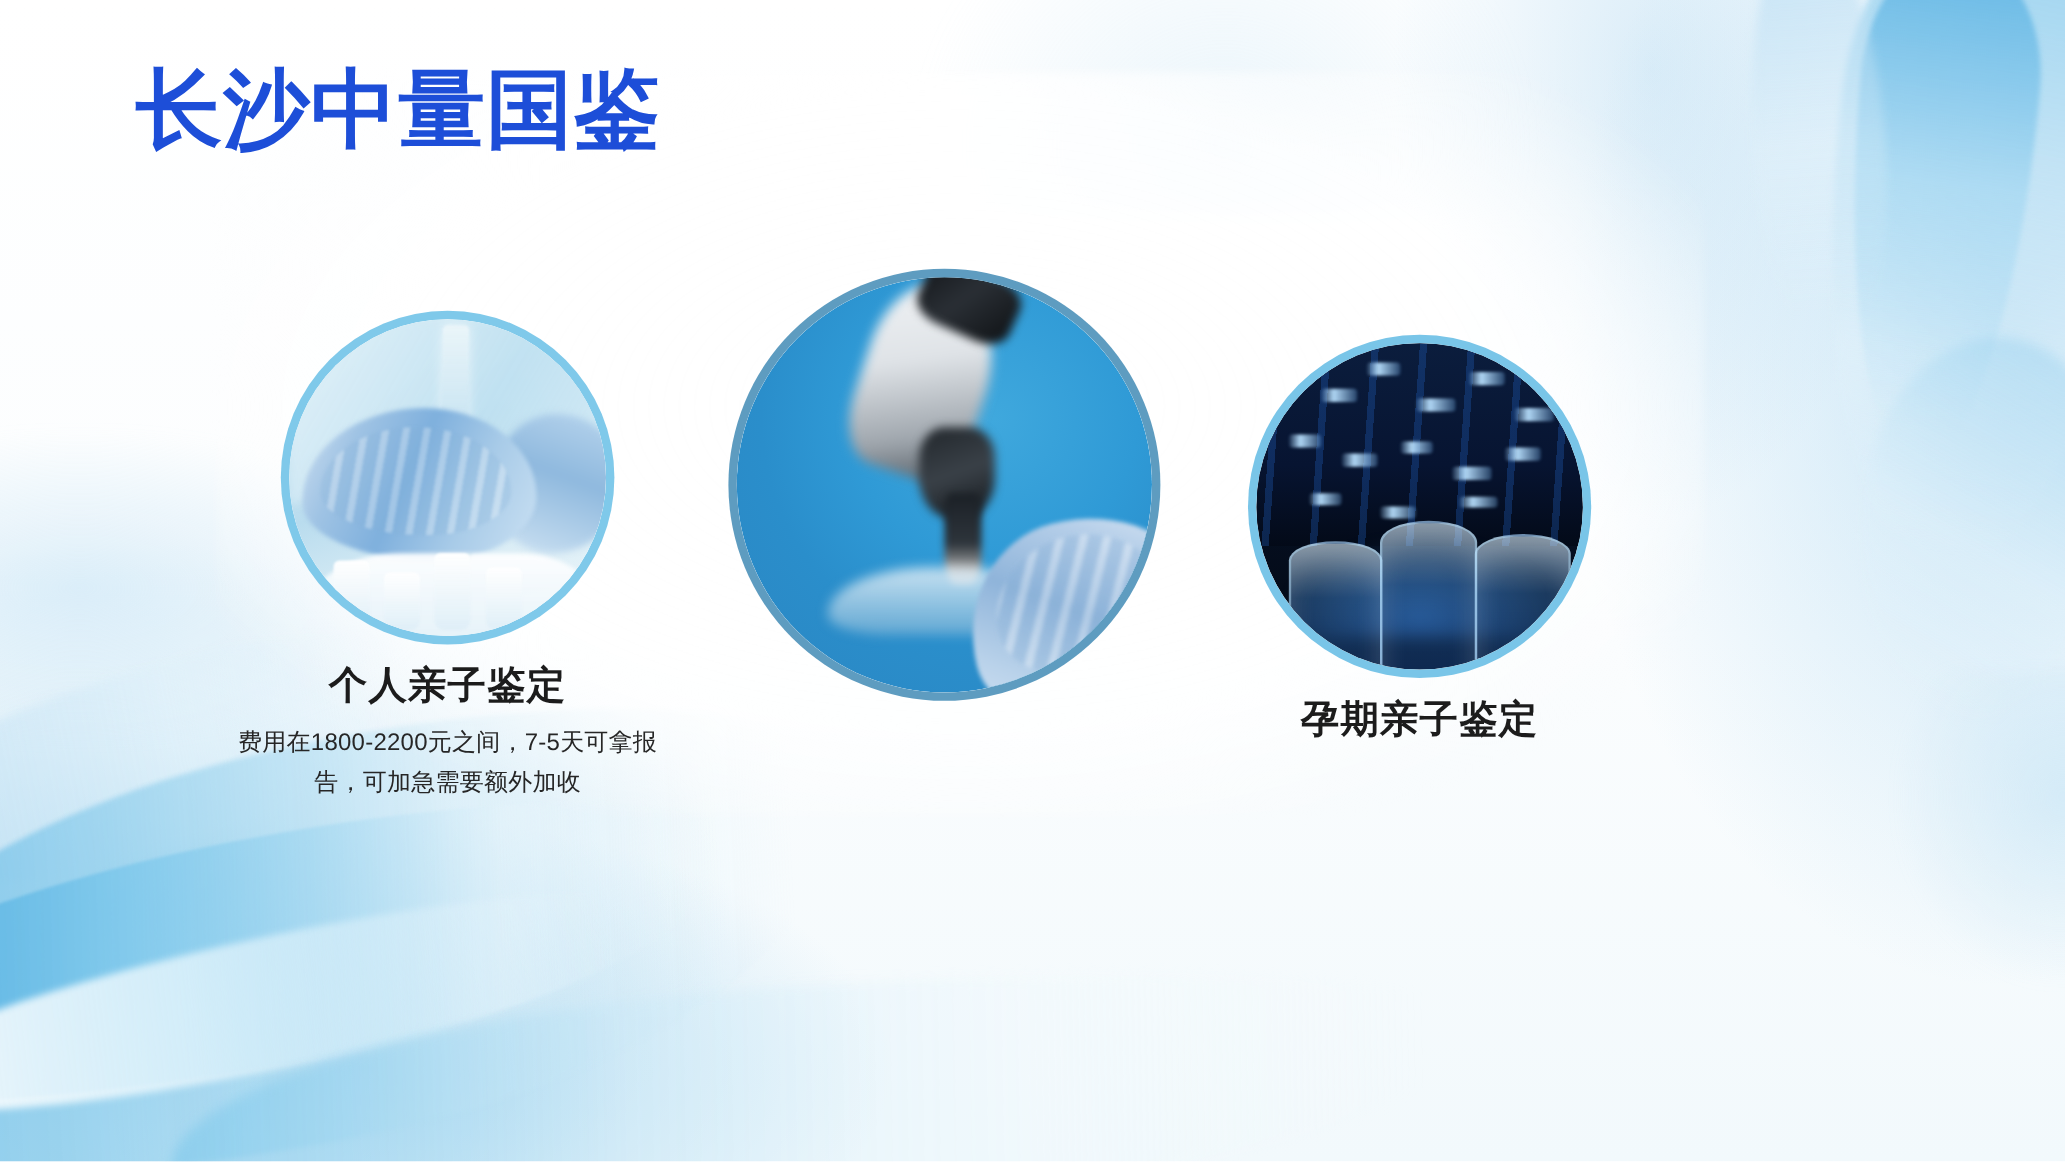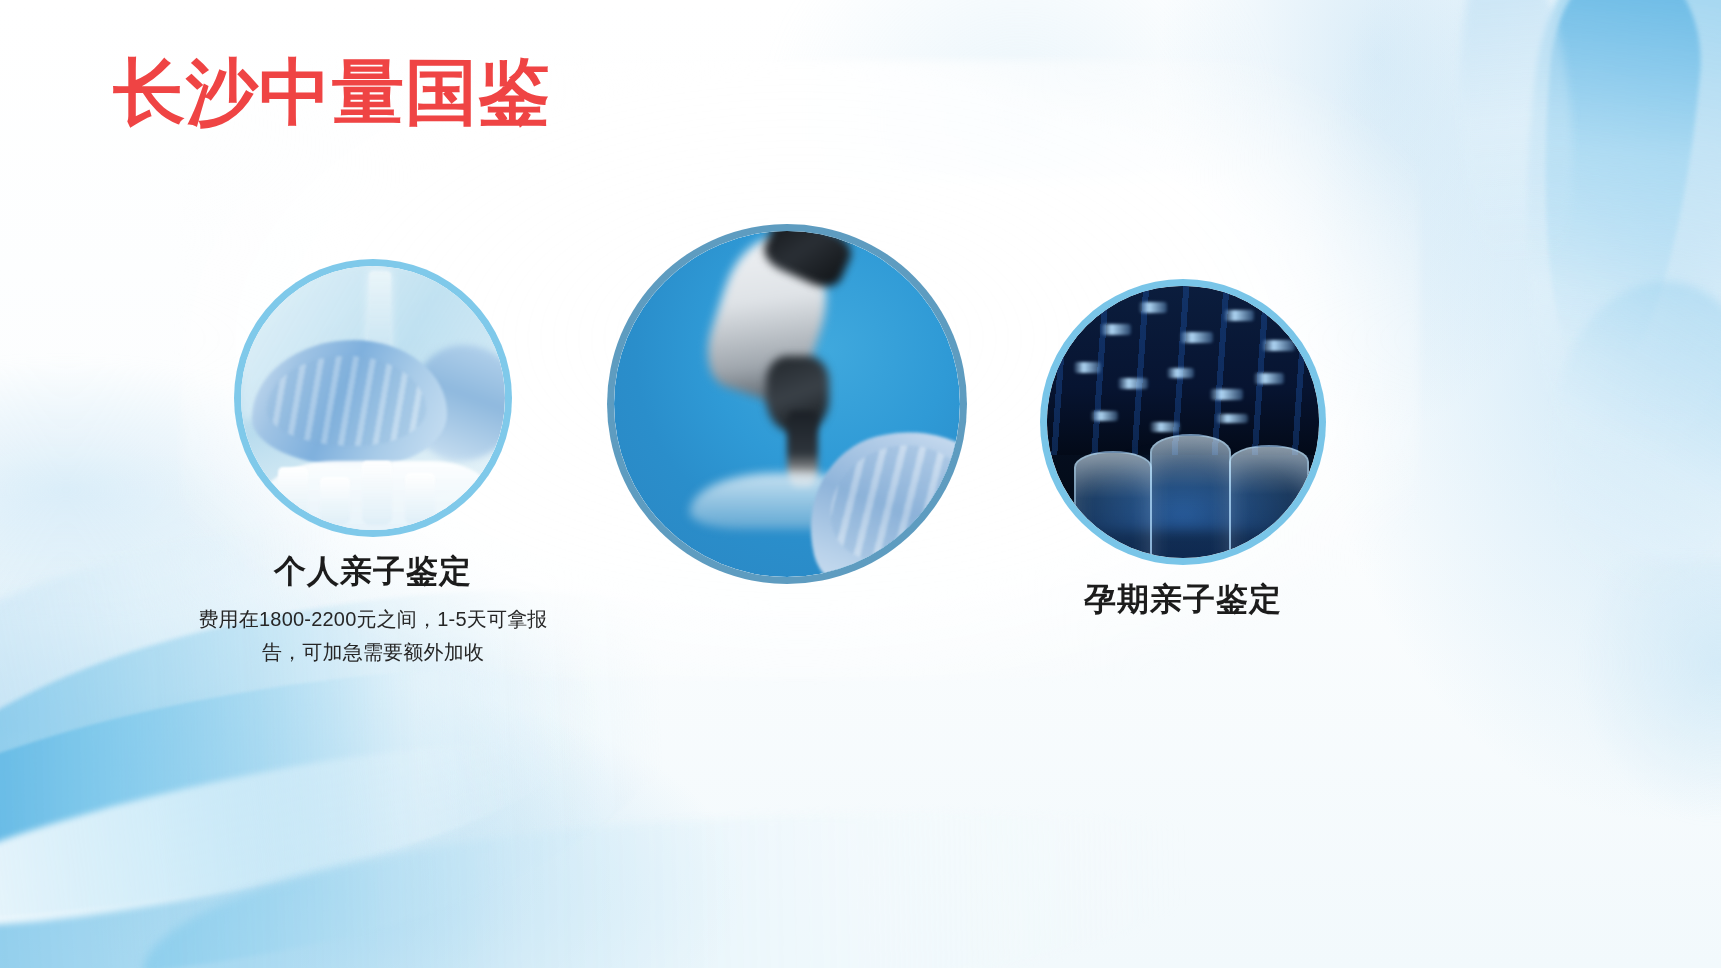--- a/index.html
+++ b/index.html
@@ -170,21 +170,21 @@
     filter: blur(4px);
   }
 
   
   .page-title {
     position: absolute;
     left: 113px;
     top: 53px;
     font-size: 72px;
     font-weight: bold;
-    color: #ef4444;
+    color: #1d4ed8;
     letter-spacing: 1px;
     line-height: 1.1;
     white-space: nowrap;
   }
 
   
   .card {
     position: absolute;
     text-align: center;
   }
@@ -415,21 +415,21 @@
         <div class="p-hand"></div>
         <div class="p-fingers"></div>
         <div class="p-rack"></div>
         <div class="p-vial v1"></div>
         <div class="p-vial v2"></div>
         <div class="p-vial v3"></div>
         <div class="p-vial v4"></div>
       </div>
     </div>
     <div class="card-title">个人亲子鉴定</div>
-    <div class="card-desc">费用在1800-2200元之间，1-5天可拿报告，可加急需要额外加收</div>
+    <div class="card-desc">费用在1800-2200元之间，7-5天可拿报告，可加急需要额外加收</div>
   </div>
 
   <div class="card card-2">
     <div class="circle-wrap c2">
       <div class="photo photo-micro">
         <div class="m-arm"></div>
         <div class="m-eyepiece"></div>
         <div class="m-nose"></div>
         <div class="m-objective"></div>
         <div class="m-stage"></div>

